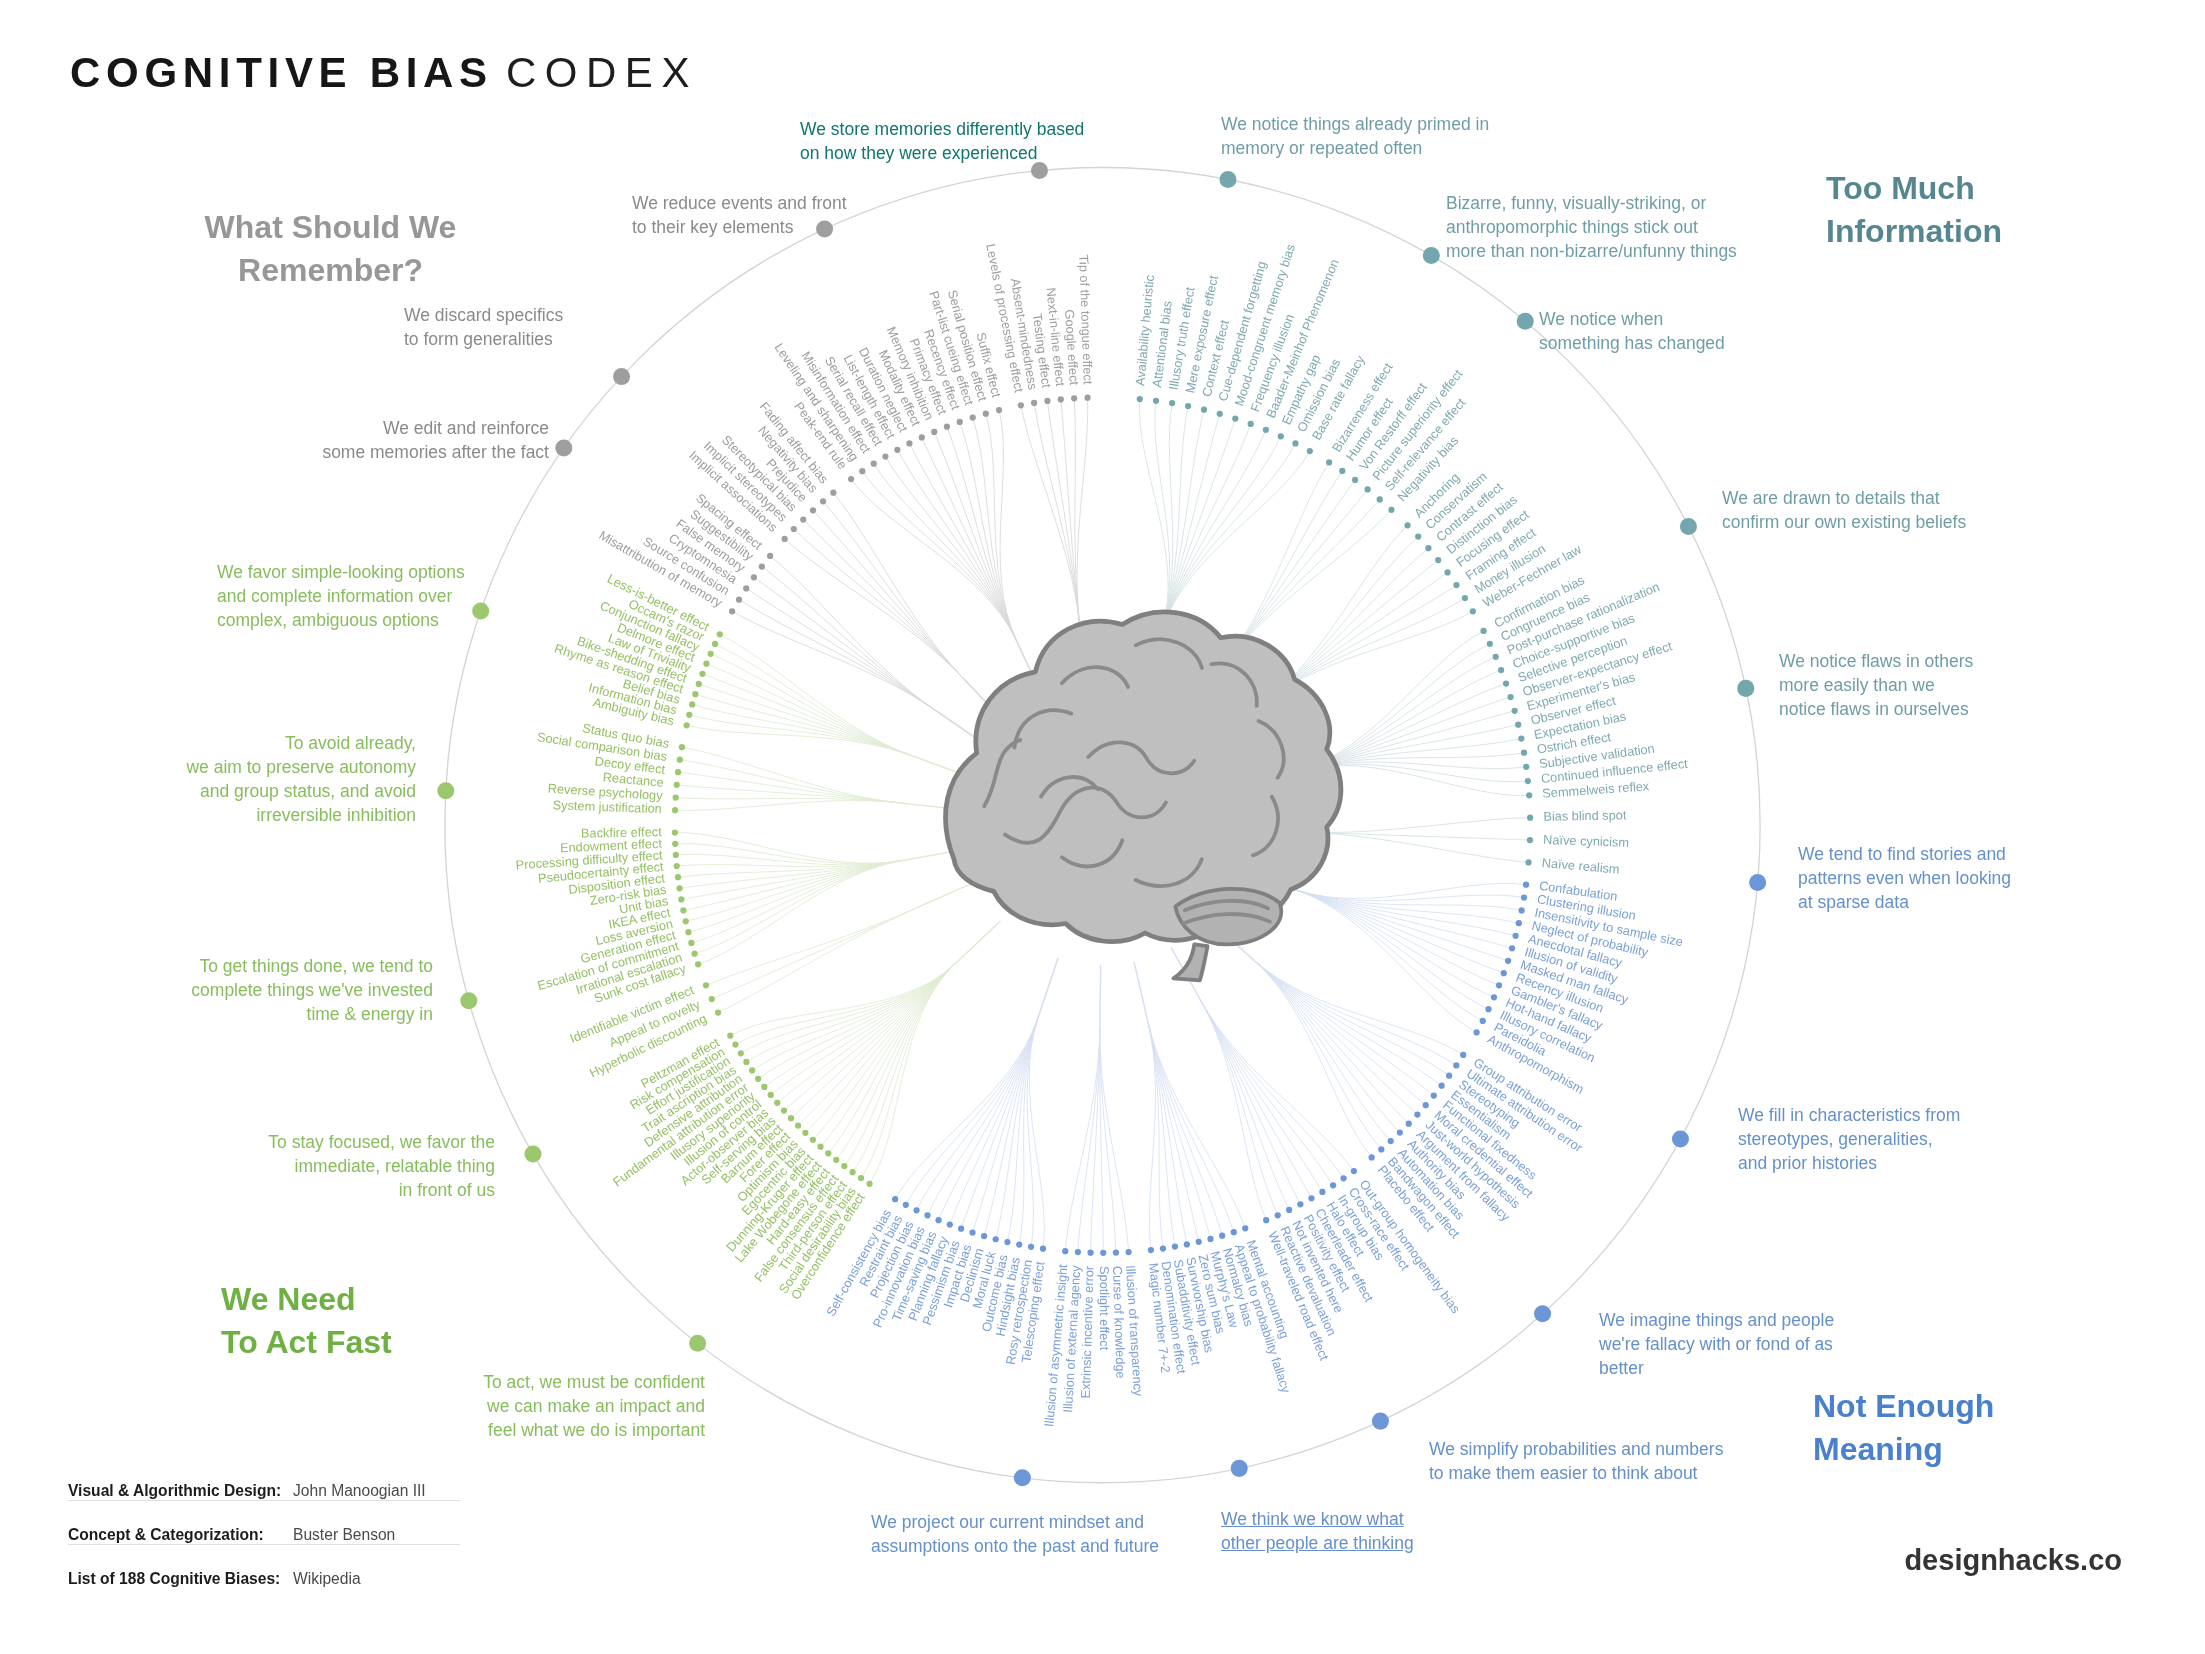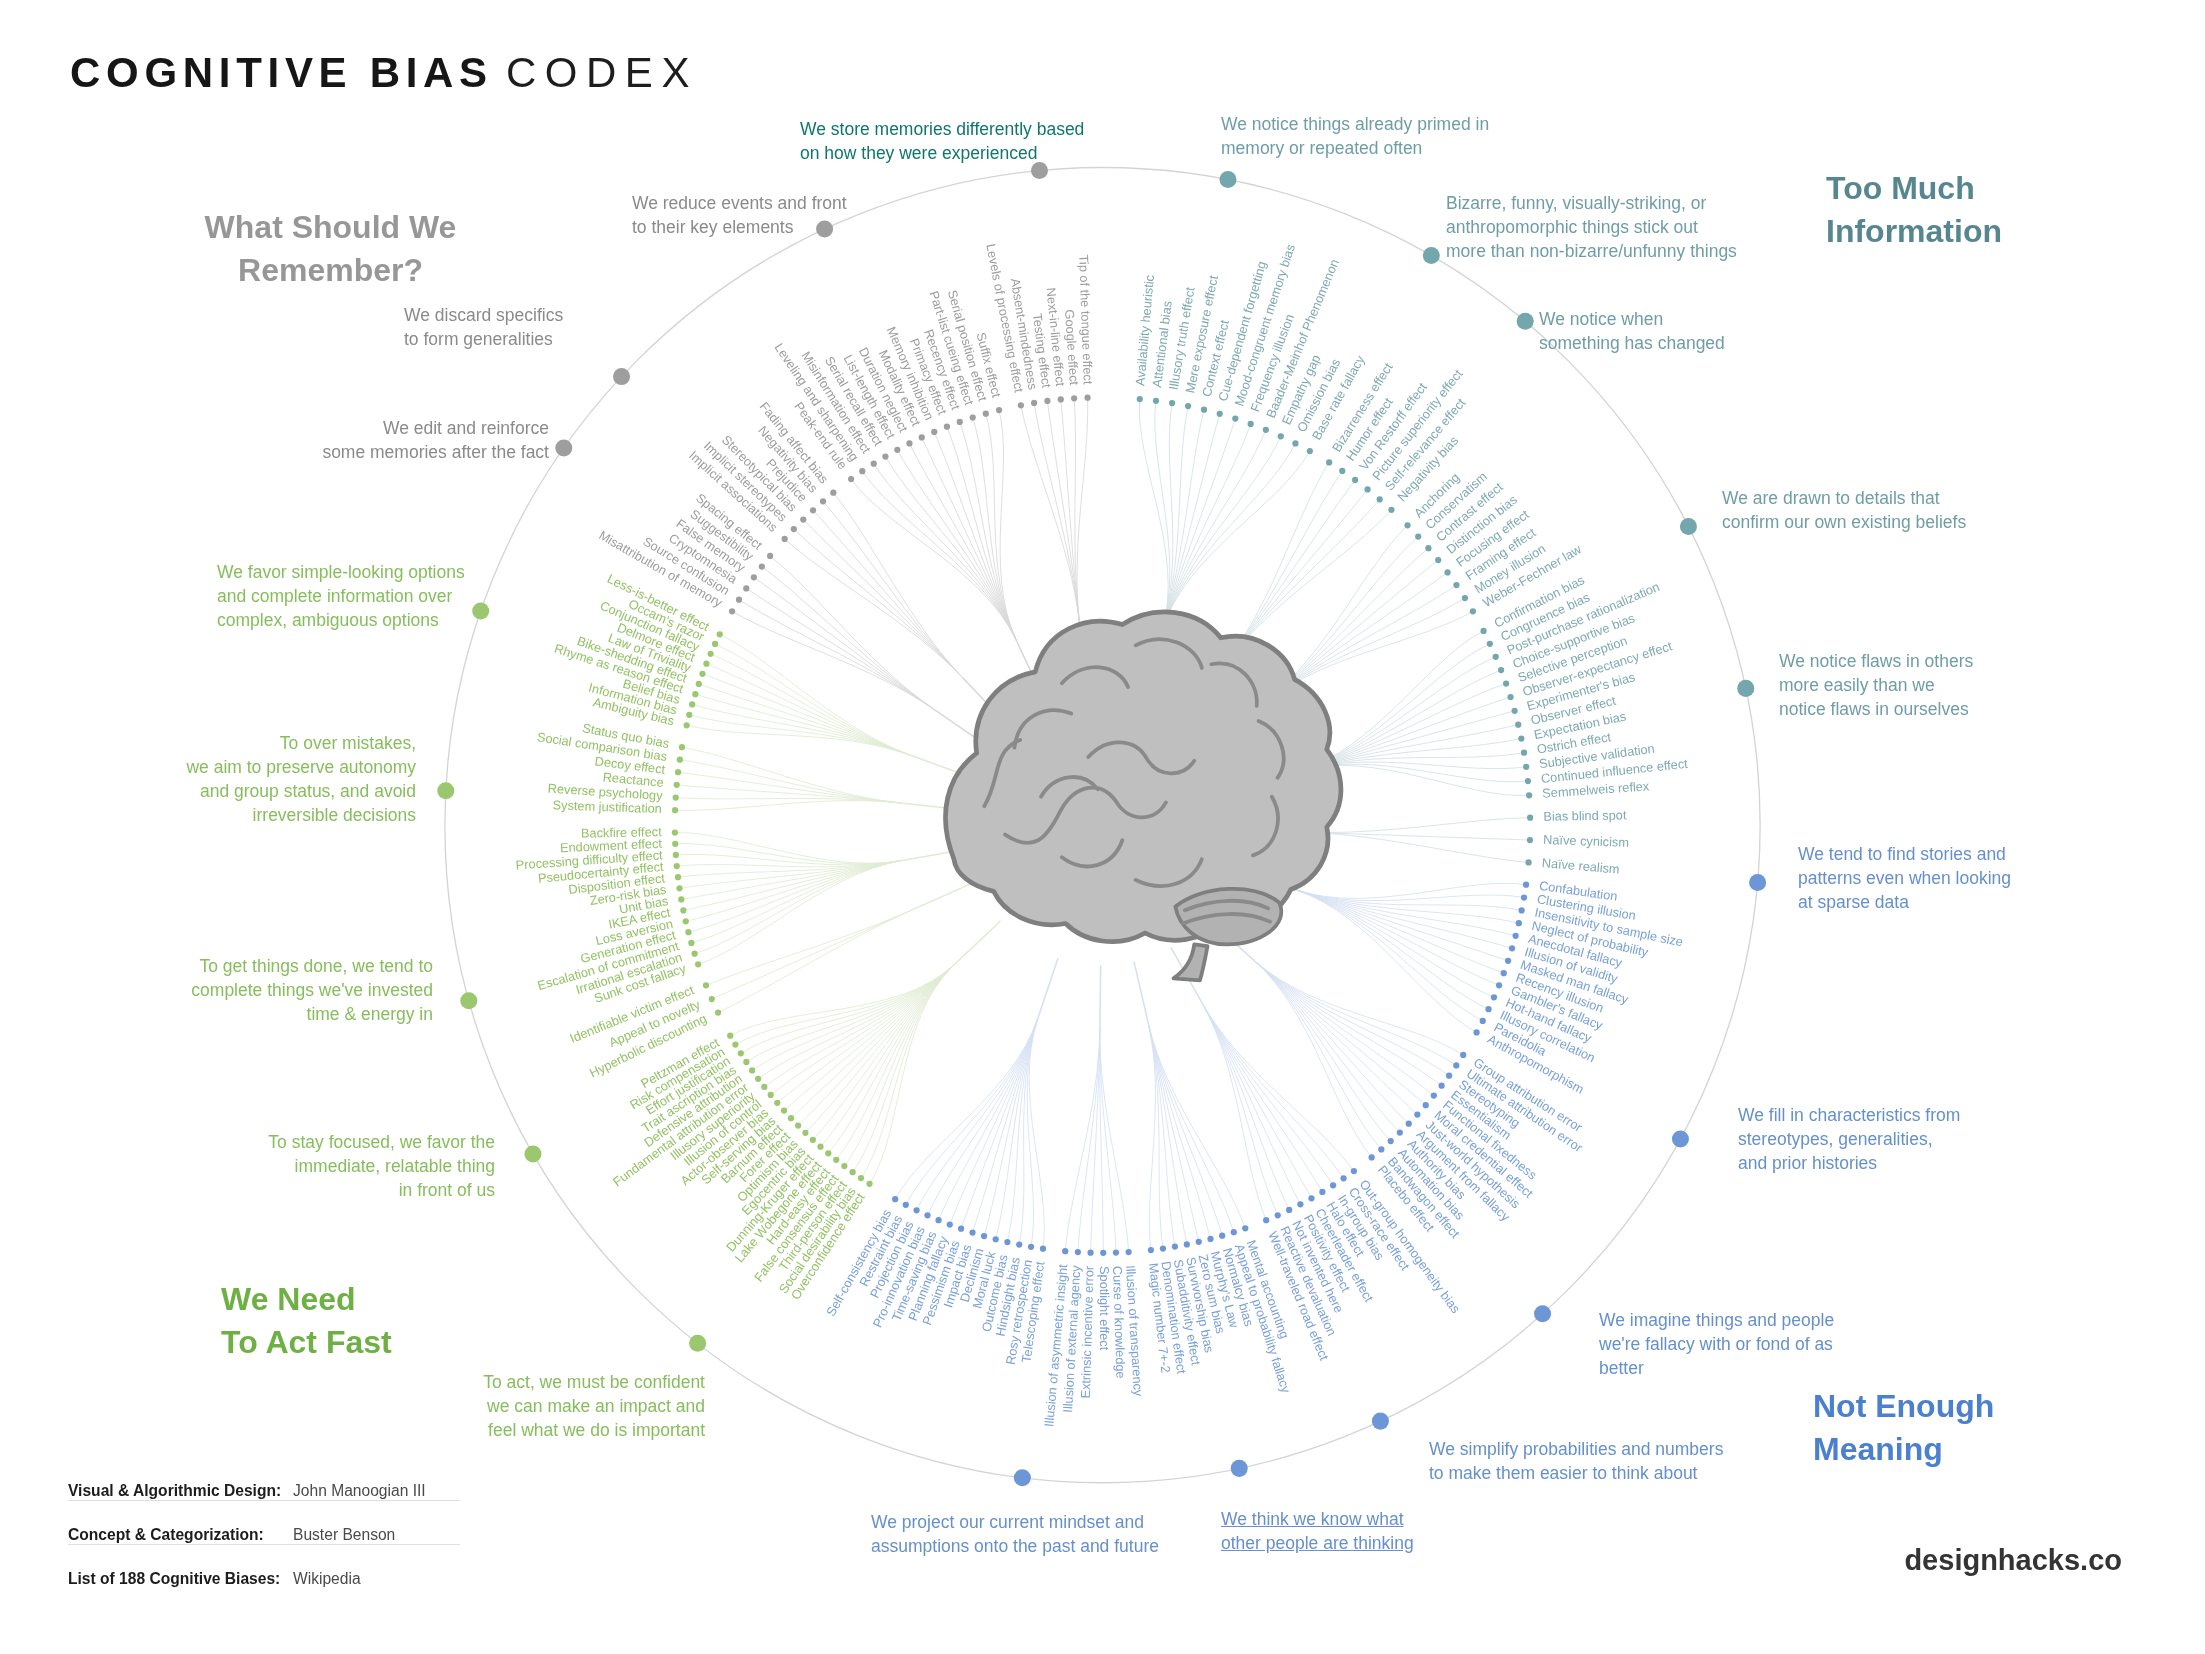--- a/index.html
+++ b/index.html
@@ -766,24 +766,24 @@
         <div>To stay focused, we favor the</div>
         <div>immediate, relatable thing</div>
         <div>in front of us</div>
       </div>
       <div class="cluster-desc" style="color: rgb(135, 189, 92); top: 954px; right: 1772px; text-align: right;">
         <div>To get things done, we tend to</div>
         <div>complete things we've invested</div>
         <div>time &amp; energy in</div>
       </div>
       <div class="cluster-desc" style="color: rgb(135, 189, 92); top: 731px; right: 1789px; text-align: right;">
-        <div>To over mistakes,</div>
+        <div>To avoid already,</div>
         <div>we aim to preserve autonomy</div>
         <div>and group status, and avoid</div>
-        <div>irreversible decisions</div>
+        <div>irreversible inhibition</div>
       </div>
       <div class="cluster-desc" style="color: rgb(135, 189, 92); top: 560px; left: 217px;">
         <div>We favor simple-looking options</div>
         <div>and complete information over</div>
         <div>complex, ambiguous options</div>
       </div>
     </div>
 
   <div class="credits">
     <div class="credit-row">

